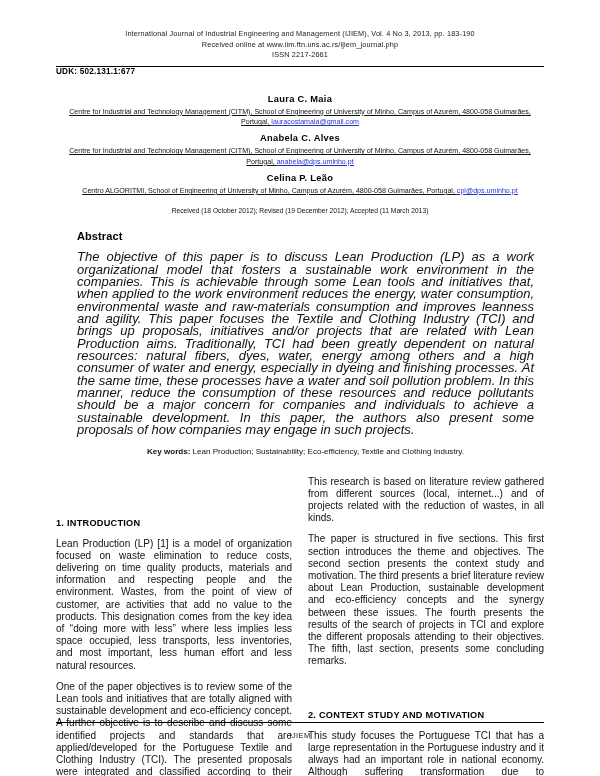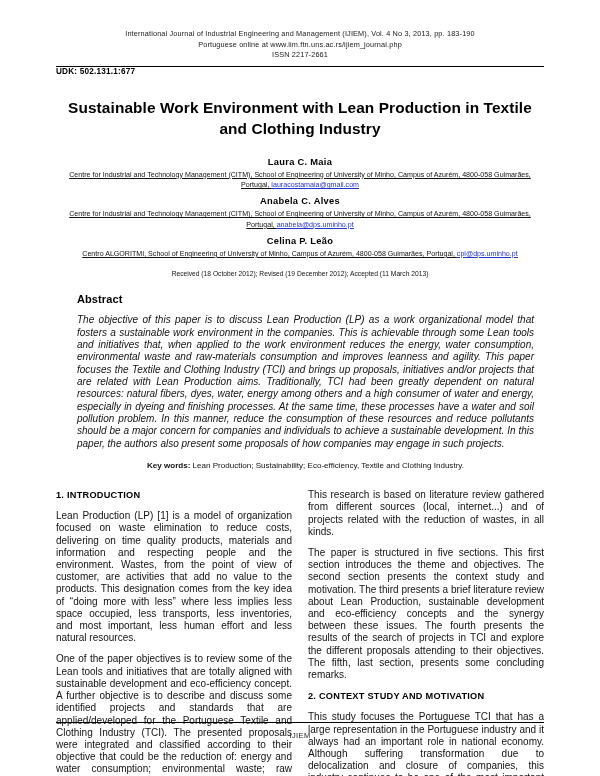--- a/index.html
+++ b/index.html
@@ -98,21 +98,21 @@
     margin-top: 16px;
     padding-left: 21px;
     padding-right: 10px;
   }
   .abstract-head {
     font-size: 11px;
     font-weight: bold;
     letter-spacing: 0.1px;
   }
   .abstract-body {
-    font-size: 10px;
+    font-size: 13px;
     font-style: italic;
     line-height: 12.35px;
     text-align: justify;
     margin-top: 9px;
     color: #111;
   }
   .keywords {
     font-size: 8.05px;
     line-height: 12.2px;
     text-align: center;
@@ -127,20 +127,21 @@
     display: flex;
     gap: 16px;
   }
   .col { width: 236px; }
   .sec-head {
     font-size: 9.2px;
     font-weight: bold;
     letter-spacing: 0.25px;
     line-height: 12px;
     margin-bottom: 9px;
+    margin-top: 41px;
   }
   .sec-head.spaced { }
   .para {
     font-size: 10px;
     line-height: 12.2px;
     text-align: justify;
     margin: 0 0 9px 0;
     color: #111;
     text-justify: inter-word;
   }
@@ -163,28 +164,27 @@
   }
 </style>
 </head>
 <body>
 
 <div class="page">
   <div class="content">
 
     <div class="runhead">
       <div>International Journal of Industrial Engineering and Management (IJIEM), Vol. 4 No 3, 2013, pp. 183-190</div>
-      <div>Portuguese online at www.iim.ftn.uns.ac.rs/ijiem_journal.php</div>
+      <div>Received online at www.iim.ftn.uns.ac.rs/ijiem_journal.php</div>
       <div>ISSN 2217-2661</div>
     </div>
     <div class="rule-top"></div>
 
     <div class="udk">UDK: 502.131.1:677</div>
 
-    <h1 class="title">Sustainable Work Environment with Lean Production in Textile and Clothing Industry</h1>
 
     <div class="authors">
 
       <div class="author-block">
         <div class="author-name">Laura C. Maia</div>
         <div class="author-affil"><span>Centre for Industrial and Technology Management (CITM), School of Engineering of University of Minho, Campus of Azurém, 4800-058 Guimarães, Portugal, </span><a class="email" href="#">lauracostamaia@gmail.com</a></div>
       </div>
 
       <div class="author-block">
         <div class="author-name">Anabela C. Alves</div>

